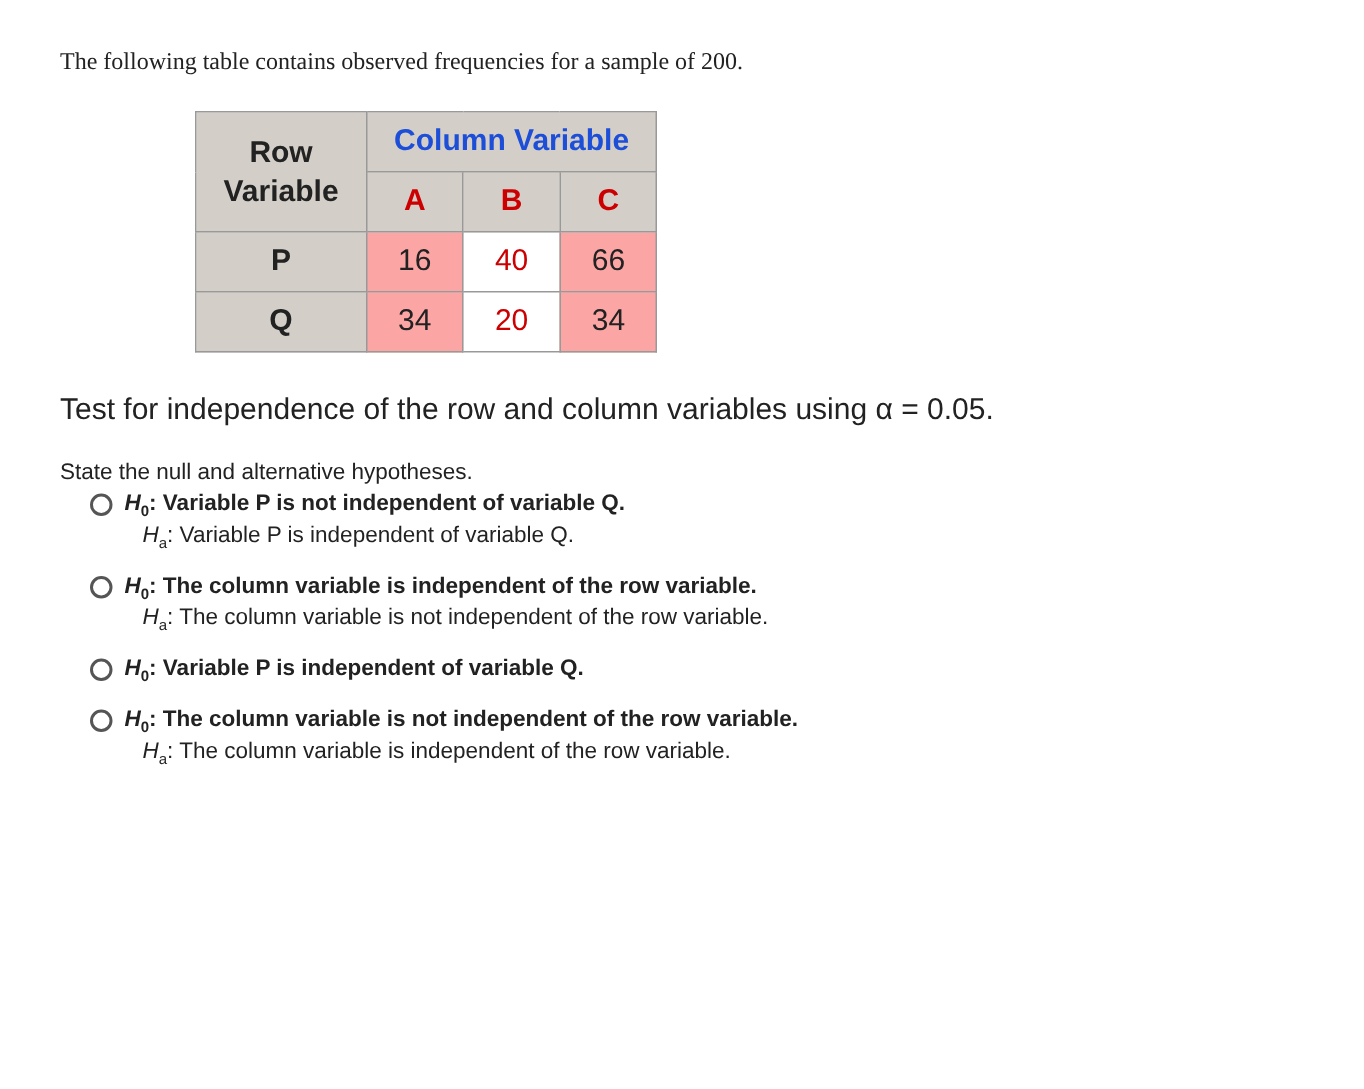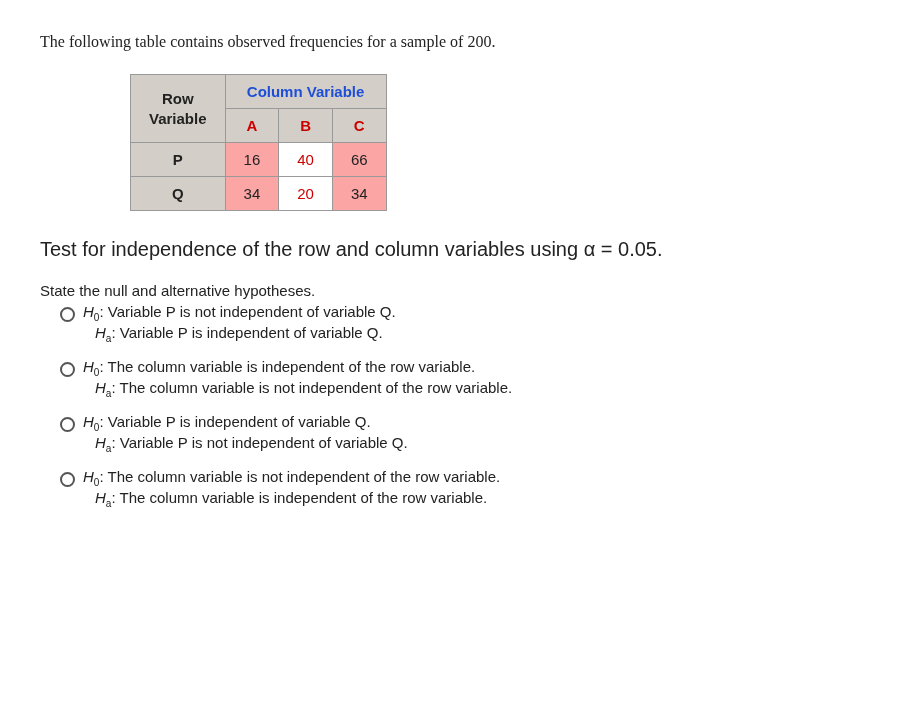--- a/index.html
+++ b/index.html
@@ -27,21 +27,21 @@
     }
 
     .contingency-table {
       border-collapse: collapse;
     }
 
     .contingency-table td, .contingency-table th {
       border: 1px solid #999;
       text-align: center;
       padding: 8px 18px;
-      font-size: 15px;
+      font-size: 20px;
     }
 
     .cell-header-row-var {
       background: #d3cfc8;
       font-weight: bold;
       vertical-align: middle;
       text-align: center;
       line-height: 1.3;
     }
 
@@ -97,22 +97,23 @@
       border: 2px solid #555;
       display: inline-block;
       margin-right: 8px;
       margin-top: 2px;
       flex-shrink: 0;
       background: #fff;
     }
 
     .hypothesis-line {
       display: flex;
-      align-items: center;
+      align-items: flex-start;
       margin-bottom: 1px;
+      font-weight: bold;
     }
 
     .hypothesis-indent {
       margin-left: 35px;
       display: flex;
       align-items: baseline;
     }
 
     .h-text {
       font-size: 15px;
@@ -192,32 +193,27 @@
   </div>
 </div>
 
 <div class="hypotheses-group">
   <div class="hypothesis-line">
     <span class="radio-circle"></span>
     <span class="h-text">
       <i>H</i><sub>0</sub>: Variable P is independent of variable Q.
     </span>
   </div>
+</div>
+
+<div class="hypotheses-group">
+  <div class="hypothesis-line">
+    <span class="radio-circle"></span>
+    <span class="h-text">
+      <i>H</i><sub>0</sub>: The column variable is not independent of the row variable.
+    </span>
+  </div>
   <div class="hypothesis-indent">
     <span class="h-text">
-      <i>H</i><sub>a</sub>: Variable P is not independent of variable Q.
-    </span>
-  </div>
-</div>
-
-<div class="hypotheses-group">
-  <div class="hypothesis-line">
-    <span class="radio-circle"></span>
-    <span class="h-text">
-      <i>H</i><sub>0</sub>: The column variable is not independent of the row variable.
-    </span>
-  </div>
-  <div class="hypothesis-indent">
-    <span class="h-text">
       <i>H</i><sub>a</sub>: The column variable is independent of the row variable.
     </span>
   </div>
 </div>
 
 </body></html>

